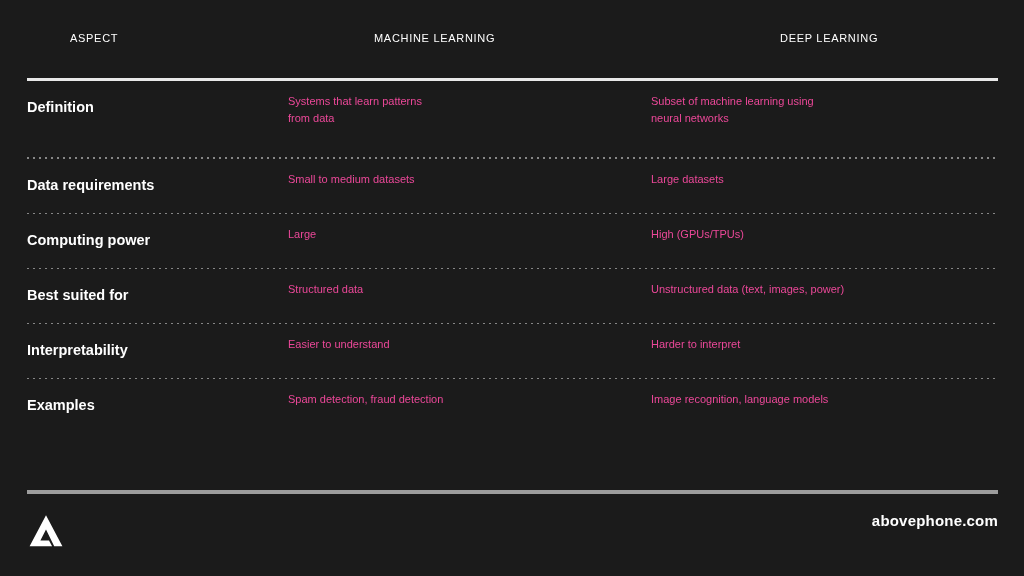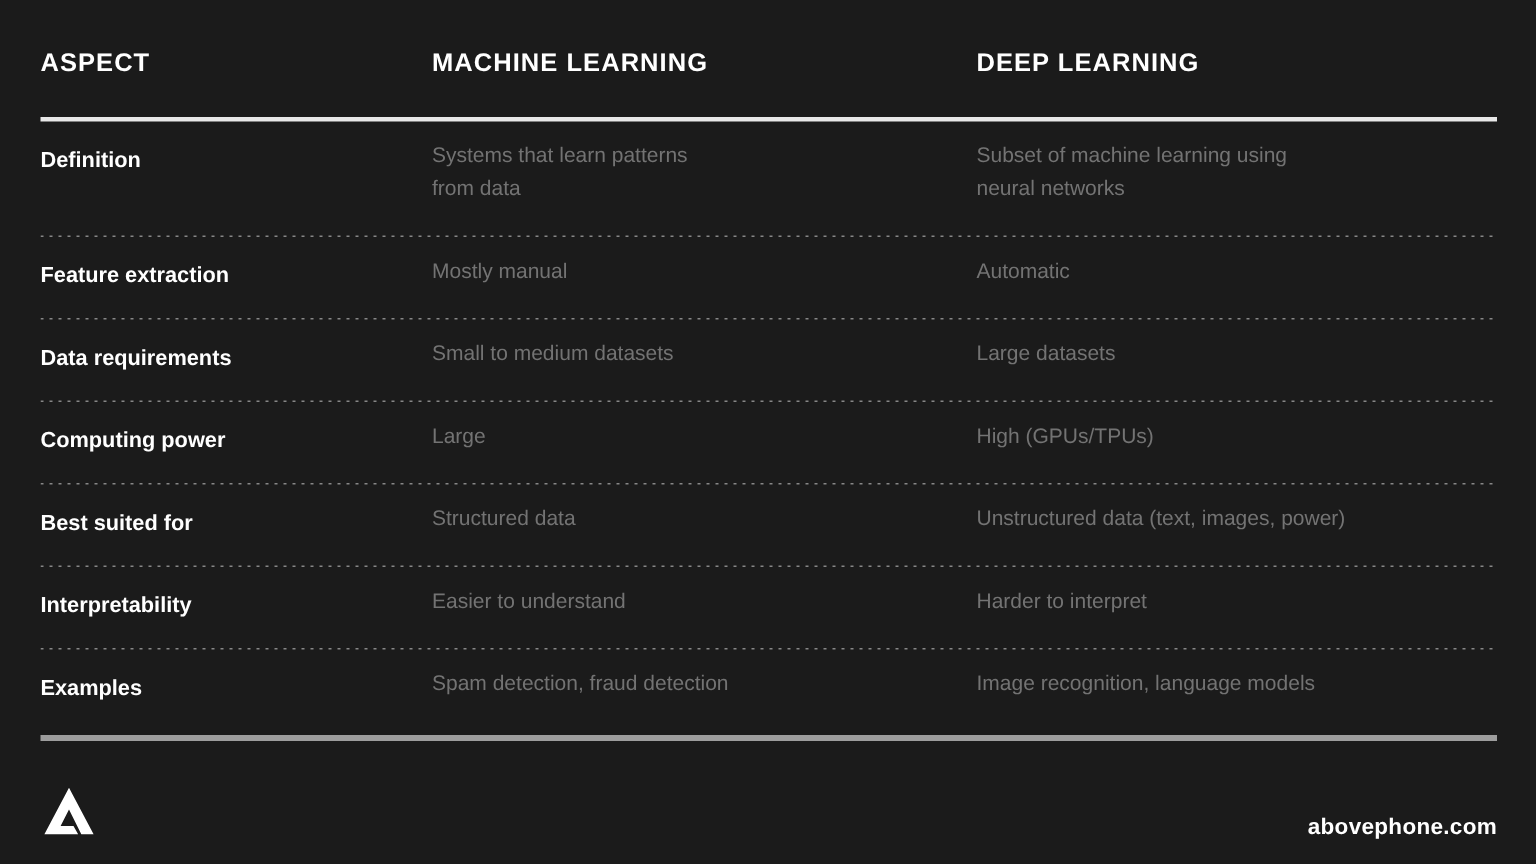--- a/index.html
+++ b/index.html
@@ -41,25 +41,26 @@
   .col-aspect   { width: 261px; flex: 0 0 261px; }
   .col-ml       { width: 363px; flex: 0 0 363px; }
   .col-dl       { flex: 1 1 auto; }
 
   
   .head-row {
     height: 50px;
     padding-top: 4px;
   }
   .head-cell {
-    font-size: 17px;
-    font-weight: bold;
+    font-size: 11px;
+    font-weight: normal;
     letter-spacing: 0.7px;
     color: #ffffff;
     line-height: 1.2;
+    margin-left: 43px;
   }
 
   .rule-top {
     height: 3px;
     background: #e8e8e8;
     width: 971px;
     margin-bottom: 0px;
   }
 
   
@@ -71,23 +72,23 @@
   .row-2line { min-height: 76px; }
 
   .cell-label {
     font-size: 14.5px;
     font-weight: bold;
     color: #ffffff;
     line-height: 1.45;
     padding-top: 4px;
   }
   .cell-value {
-    font-size: 14px;
+    font-size: 11px;
     font-weight: normal;
-    color: #737373;
+    color: #ec4899;
     line-height: 1.55;
   }
   .cell-value .l2 { display: block; }
 
   .sep {
     height: 1px;
     width: 971px;
     background-image: linear-gradient(to right, #9a9a9a 0 2px, transparent 2px 6px);
     background-size: 6px 1px;
     background-repeat: repeat-x;
@@ -104,21 +105,21 @@
   }
 
   
   .footer {
     position: absolute;
     left: 27px;
     top: 512px;
     width: 971px;
     height: 48px;
     display: flex;
-    align-items: flex-end;
+    align-items: flex-start;
     justify-content: space-between;
   }
   .logo {
     width: 38px;
     height: 38px;
     display: block;
   }
   .footer-site {
     font-size: 15px;
     font-weight: bold;
@@ -147,25 +148,20 @@
         <span class="l1">Systems that learn patterns</span>
         <span class="l2">from data</span>
       </div>
       <div class="col-dl cell-value">
         <span class="l1">Subset of machine learning using</span>
         <span class="l2">neural networks</span>
       </div>
     </div>
     <div class="sep"></div>
 
-    <div class="row body-row">
-      <div class="col-aspect cell-label">Feature extraction</div>
-      <div class="col-ml cell-value">Mostly manual</div>
-      <div class="col-dl cell-value">Automatic</div>
-    </div>
     <div class="sep"></div>
 
     <div class="row body-row">
       <div class="col-aspect cell-label">Data requirements</div>
       <div class="col-ml cell-value">Small to medium datasets</div>
       <div class="col-dl cell-value">Large datasets</div>
     </div>
     <div class="sep"></div>
 
     <div class="row body-row">

